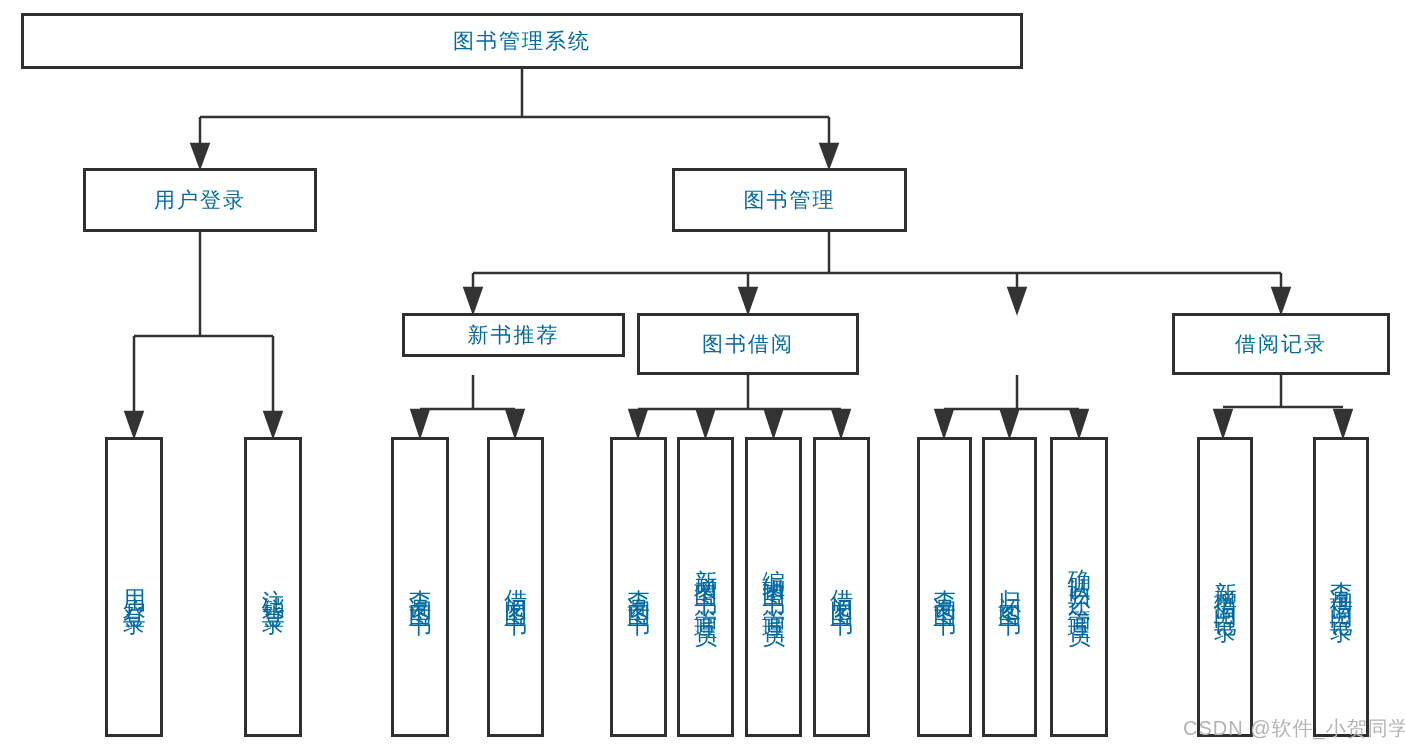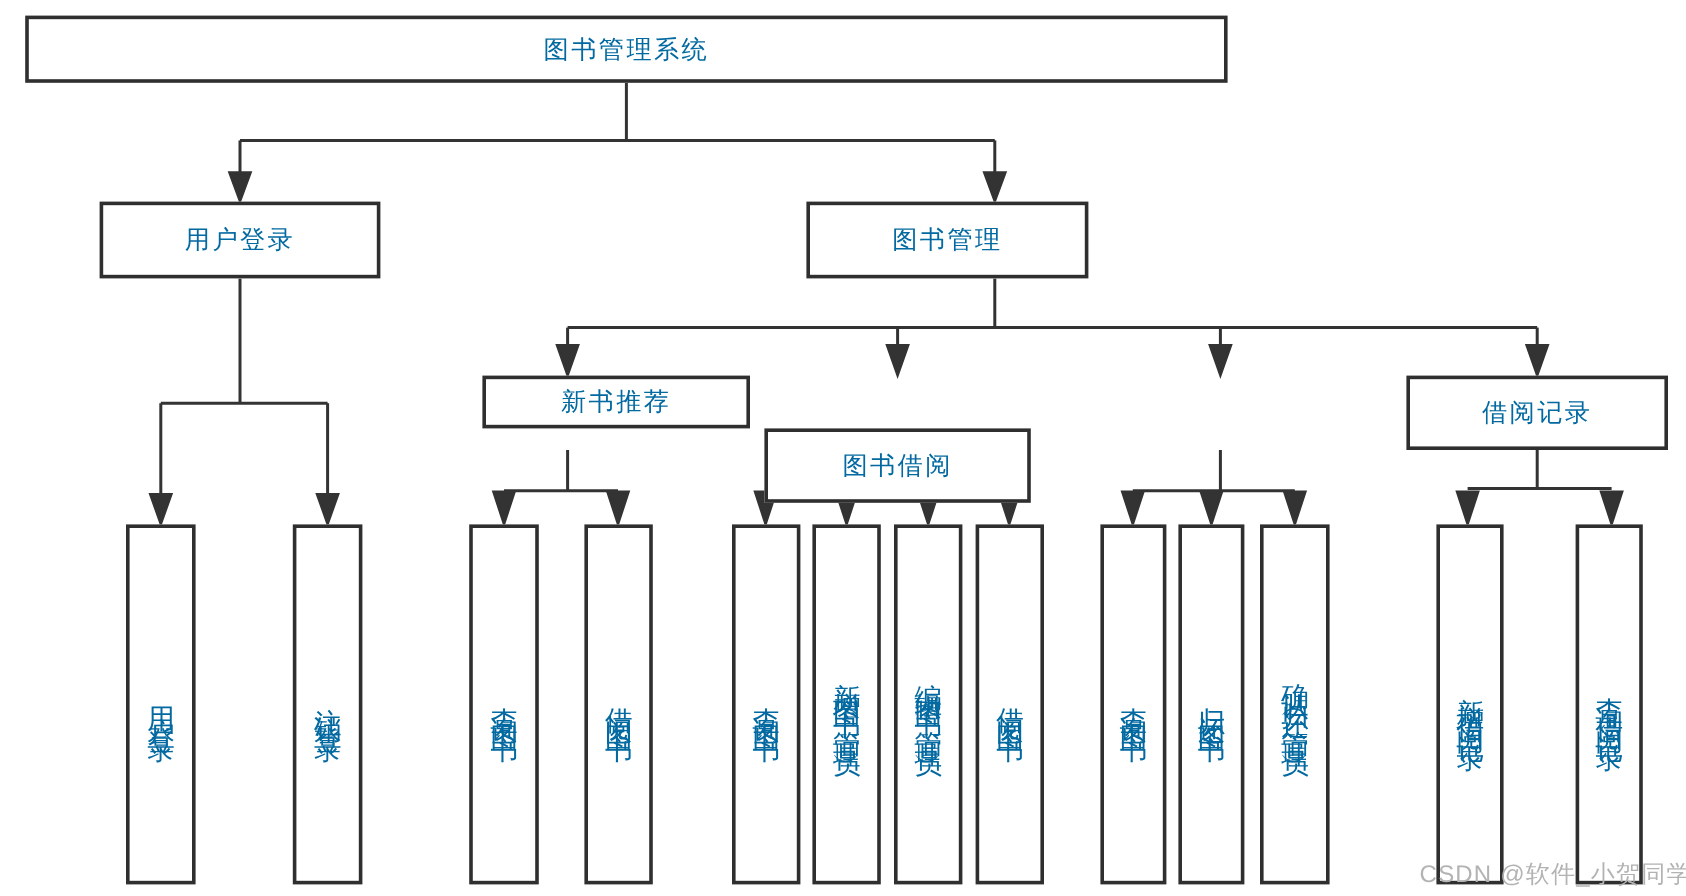--- a/index.html
+++ b/index.html
@@ -129,21 +129,21 @@
   <div class="box h-box" style="left:83px; top:168px; width:234px; height:64px;">
     <span>用户登录</span>
   </div>
   <div class="box h-box" style="left:672px; top:168px; width:235px; height:64px;">
     <span>图书管理</span>
   </div>
 
   <div class="box h-box" style="left:362px; top:313px; width:223px; height:44px;margin-left:40px;">
     <span>新书推荐</span>
   </div>
-  <div class="box h-box" style="left:637px; top:313px; width:222px; height:62px;margin-top:44px;">
+  <div class="box h-box" style="left:637px; top:313px; width:222px; height:62px;">
     <span>图书借阅</span>
   </div>
   <div class="box h-box" style="left:1172px; top:313px; width:218px; height:62px;">
     <span>借阅记录</span>
   </div>
 
   <div class="box v-box" style="left:105px; top:437px; width:58px; height:300px;">
     <span>用户登录</span>
   </div>
   <div class="box v-box" style="left:244px; top:437px; width:58px; height:300px;">

